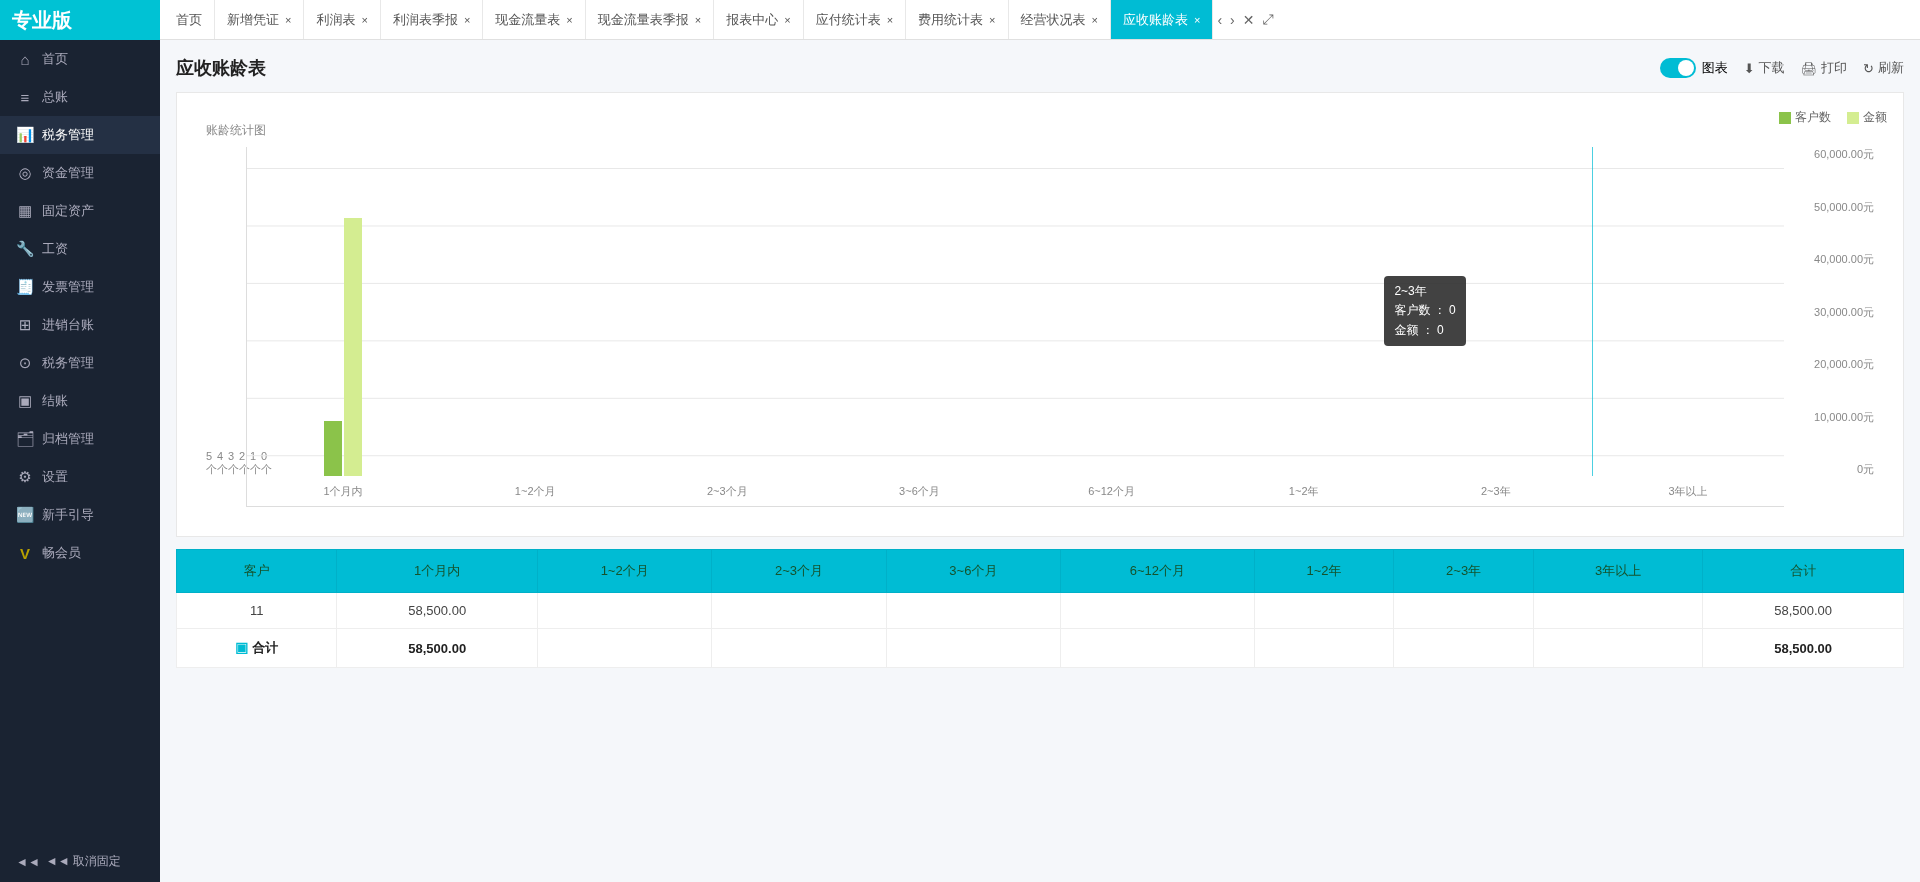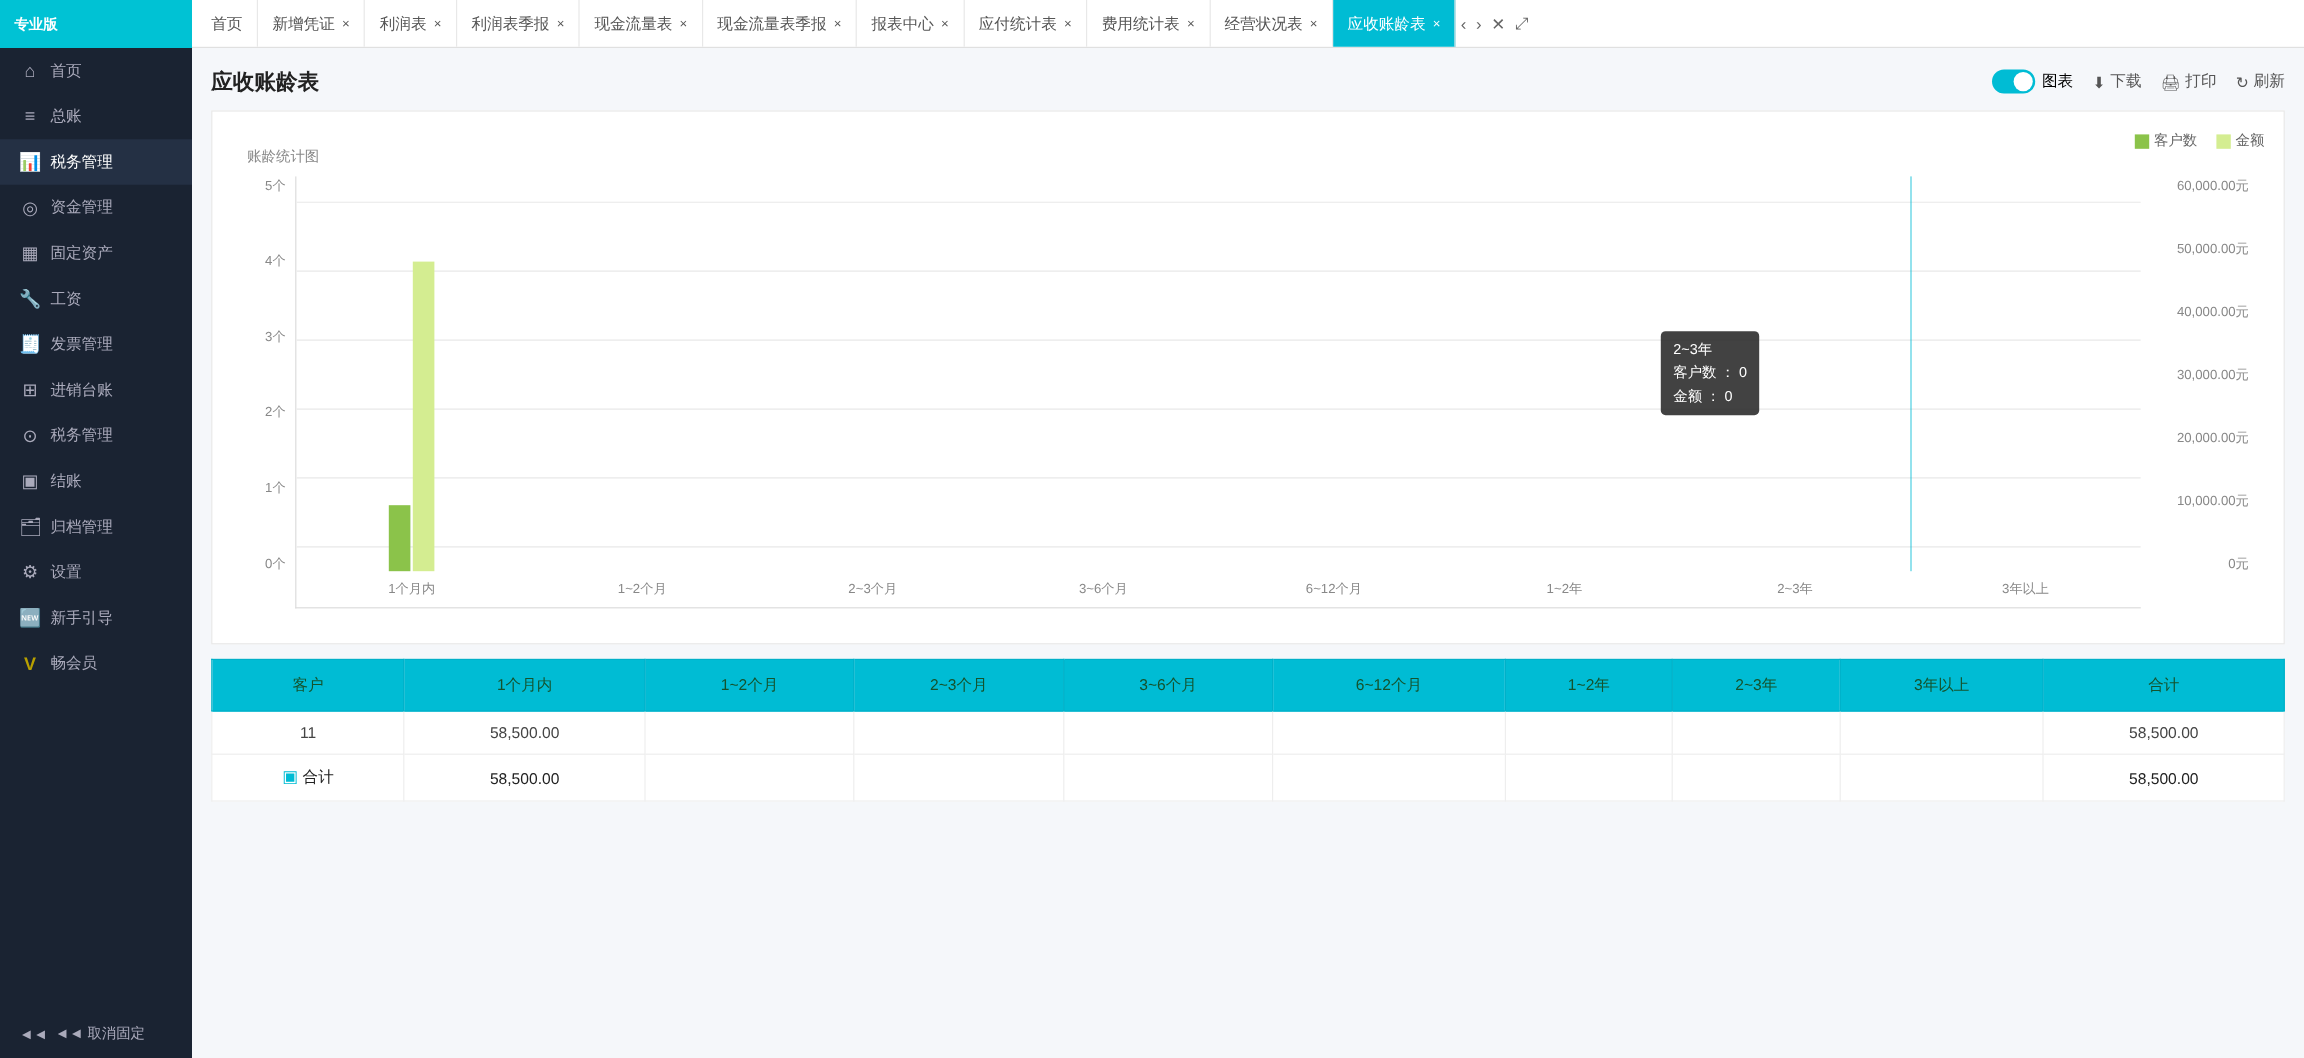--- a/index.html
+++ b/index.html
@@ -15,21 +15,21 @@
       flex-shrink: 0;
       height: 100%;
     }
     .sidebar-logo {
       background: #00c2d4;
       height: 40px;
       display: flex;
       align-items: center;
       padding: 0 12px;
       color: white;
-      font-size: 12px;
+      font-size: 20px;
       font-weight: bold;
     }
     .sidebar-item {
       display: flex;
       align-items: center;
       padding: 10px 16px;
       cursor: pointer;
       color: #aab;
       font-size: 13px;
       gap: 8px;
@@ -171,21 +171,21 @@
     .legend-item { display: flex; align-items: center; gap: 4px; }
     .legend-color { width: 12px; height: 12px; }
     .chart-area {
       display: flex;
       height: 360px;
       position: relative;
     }
     .y-axis-left {
       width: 40px;
       display: flex;
-      flex-direction: column;
+      flex-direction: row;
       justify-content: space-between;
       align-items: flex-end;
       padding-right: 8px;
       font-size: 11px;
       color: #888;
       padding-bottom: 30px;
     }
     .chart-inner {
       flex: 1;
       position: relative;
@@ -255,21 +255,21 @@
       border-bottom: 1px solid #14532d;
     }
     .data-table tbody td {
       padding: 10px 8px;
       text-align: center;
       font-size: 13px;
       color: #444;
       border: 1px solid #eee;
     }
     .data-table tbody tr.total-row td {
-      font-weight: normal;
+      font-weight: bold;
       color: #222;
     }
     .total-icon {
       color: #00bcd4;
       font-size: 14px;
     }
   </style>
 </head>
 <body>
 

